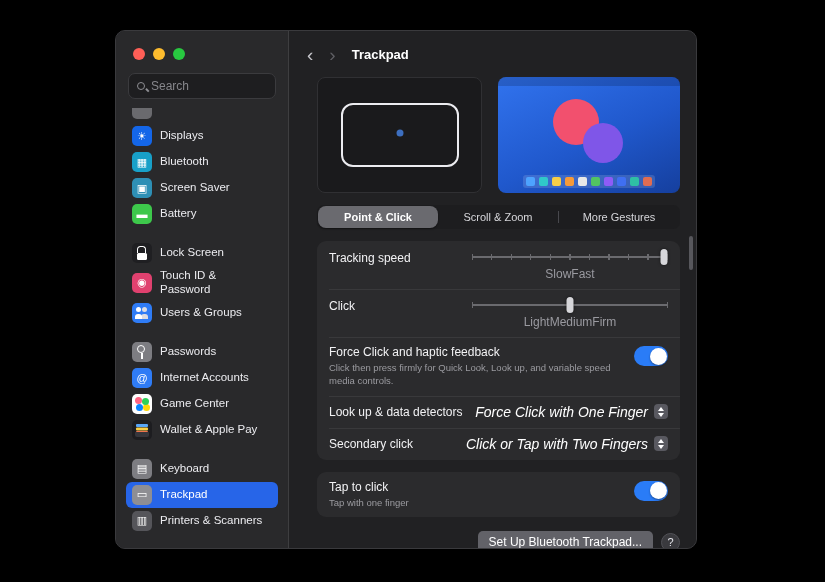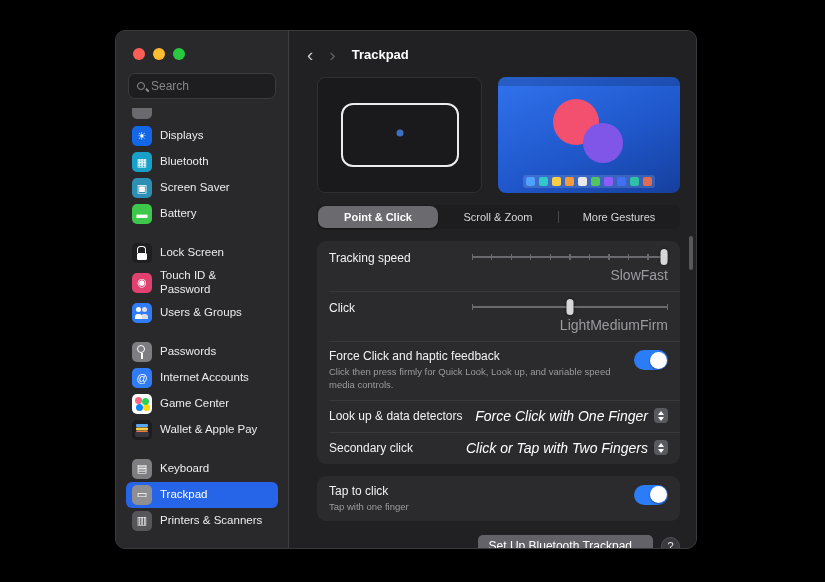--- a/index.html
+++ b/index.html
@@ -93,21 +93,21 @@
 
   .slider-wrap { width:196px; flex:0 0 196px; }
   .slider { position:relative; height:16px; }
   .track { position:absolute; left:0; right:0; top:7px; height:2px; background:#6a6a6e; border-radius:1px; }
   .ticks { position:absolute; left:0; right:0; top:5px; height:6px;
            background:repeating-linear-gradient(90deg,#6a6a6e 0 1px,transparent 1px 19.5px); }
   .ticks3 { position:absolute; left:0; right:0; top:5px; height:6px;
             background:linear-gradient(90deg,#6a6a6e 0 1px,transparent 1px calc(50% - .5px),#6a6a6e calc(50% - .5px) calc(50% + .5px),transparent calc(50% + .5px) calc(100% - 1px),#6a6a6e calc(100% - 1px)); }
   .thumb { position:absolute; top:0; width:7px; height:16px; border-radius:3.5px; background:#d6d6da;
            transform:translateX(-50%); box-shadow:0 0 3px rgba(0,0,0,.6); }
-  .slider-labels { display:flex; justify-content:flex-end; font-size:14px; color:#9a9aa0; margin-top:2px; }
+  .slider-labels { display:flex; justify-content:center; font-size:12px; color:#9a9aa0; margin-top:2px; }
 
   .toggle { width:34px; height:20px; border-radius:10px; position:relative; flex:0 0 34px; }
   .toggle .knob { position:absolute; top:1.5px; right:1.5px; width:17px; height:17px; border-radius:50%;
                   background:#fff; box-shadow:0 1px 2px rgba(0,0,0,.4); }
 
   .popup { display:flex; align-items:center; gap:6px; }
   .popup-value { font-size:14px; color:#fff;font-style:italic; }
   .stepper { width:14px; height:15px; background:#595960; border-radius:4px; display:flex; flex-direction:column;
              align-items:center; justify-content:center; gap:2px; flex:0 0 14px; }
   .tri-up { width:0; height:0; border-left:3px solid transparent; border-right:3px solid transparent; border-bottom:4px solid #fff; }

